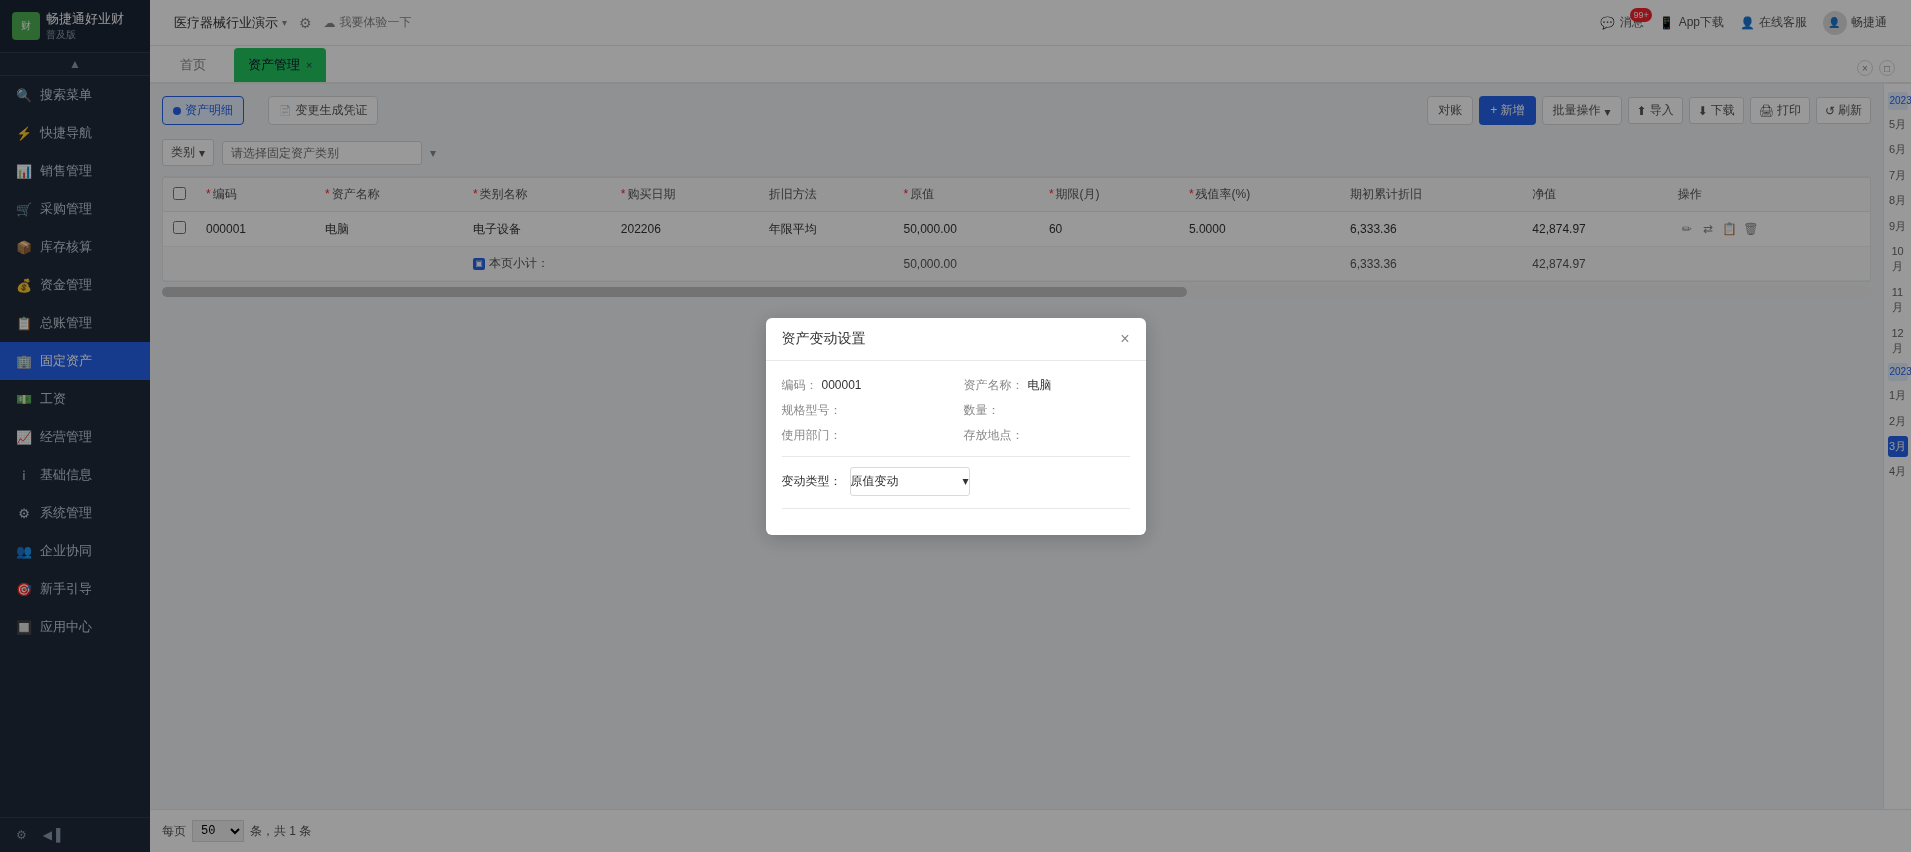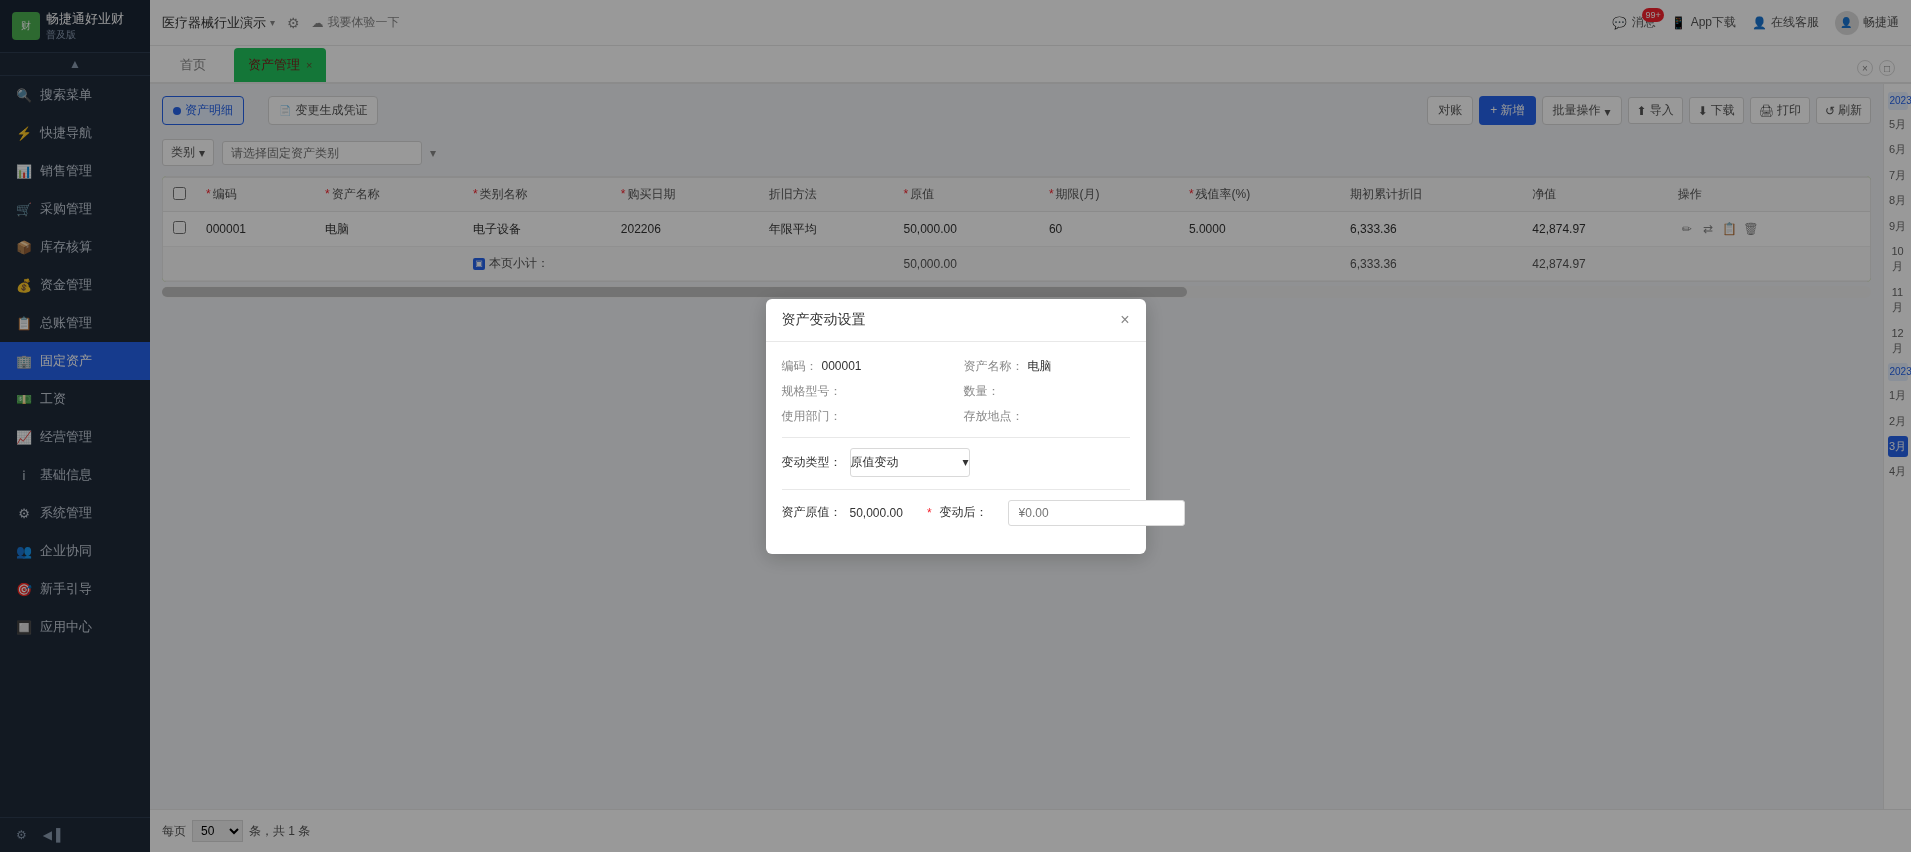--- a/index.html
+++ b/index.html
@@ -15,35 +15,35 @@
     .sidebar-item { display: flex; align-items: center; gap: 8px; padding: 10px 16px; cursor: pointer; font-size: 13px; color: #c5cdd8; }
     .sidebar-item.active { background: #2563eb; color: #fff; }
     .sidebar-item-icon { width: 16px; height: 16px; flex-shrink: 0; display: flex; align-items: center; justify-content: center; }
     .sidebar-bottom { padding: 10px 16px; display: flex; align-items: center; gap: 16px; border-top: 1px solid #2d3d50; }
     .sidebar-bottom-btn { color: #8a9bb0; cursor: pointer; font-size: 12px; }
 
     
     .main { flex: 1; display: flex; flex-direction: column; overflow: hidden; }
 
     
-    .topbar { height: 46px; background: #fff; display: flex; align-items: center; padding: 0 12px; gap: 12px; border-bottom: 1px solid #e8e8e8; flex-shrink: 0; }
+    .topbar { height: 46px; background: #fff; display: flex; align-items: center; padding: 0 24px; gap: 12px; border-bottom: 1px solid #e8e8e8; flex-shrink: 0; }
     .topbar-title { font-size: 13px; color: #333; display: flex; align-items: center; gap: 4px; }
     .topbar-dropdown { color: #888; font-size: 10px; cursor: pointer; }
     .topbar-settings { color: #888; cursor: pointer; font-size: 14px; }
     .topbar-experience { display: flex; align-items: center; gap: 4px; color: #888; font-size: 12px; cursor: pointer; }
     .topbar-right { margin-left: auto; display: flex; align-items: center; gap: 16px; }
     .topbar-badge { position: relative; cursor: pointer; }
     .badge-num { position: absolute; top: -6px; right: -8px; background: #f5222d; color: #fff; font-size: 9px; border-radius: 8px; padding: 0 3px; line-height: 14px; }
     .topbar-right-item { display: flex; align-items: center; gap: 4px; color: #555; font-size: 12px; cursor: pointer; }
     .avatar { width: 24px; height: 24px; background: #ddd; border-radius: 50%; display: flex; align-items: center; justify-content: center; font-size: 10px; color: #888; }
 
     
     .tabbar { height: 38px; background: #fff; display: flex; align-items: flex-end; padding: 0 16px; border-bottom: 2px solid #e8e8e8; flex-shrink: 0; gap: 14px; }
     .tab { padding: 8px 14px; font-size: 13px; color: #555; cursor: pointer; border-radius: 4px 4px 0 0; display: flex; align-items: center; gap: 6px; }
-    .tab.active { background: #22c55e; color: #7f1d1d; }
+    .tab.active { background: #22c55e; color: #0f172a; }
     .tab-close { font-size: 11px; opacity: 0.7; }
     .tab-home { color: #888; }
 
     
     .content { flex: 1; display: flex; overflow: hidden; }
     .content-main { flex: 1; padding: 12px; overflow: auto; position: relative; }
 
     
     .toolbar { display: flex; align-items: center; gap: 24px; margin-bottom: 14px; }
     .toolbar-btn { display: flex; align-items: center; gap: 4px; padding: 5px 10px; border-radius: 4px; cursor: pointer; font-size: 12px; border: 1px solid transparent; }
@@ -63,21 +63,21 @@
     .table { width: 100%; border-collapse: collapse; background: #fff; }
     .table th { background: #fafafa; padding: 8px 10px; text-align: left; font-size: 12px; font-weight: 500; color: #555; border-bottom: 1px solid #e8e8e8; border-top: 1px solid #e8e8e8; white-space: nowrap; }
     .table td { padding: 8px 10px; font-size: 12px; border-bottom: 1px solid #f0f0f0; color: #333; white-space: nowrap; }
     .required { color: #f5222d; margin-right: 2px; }
     .subtotal-row td { background: #fafafa; font-size: 12px; color: #555; }
     .subtotal-label { display: flex; align-items: center; gap: 4px; }
     .subtotal-icon { width: 12px; height: 12px; background: #2563eb; border-radius: 2px; display: inline-flex; align-items: center; justify-content: center; color: #fff; font-size: 8px; }
 
     
     .pagination { display: flex; align-items: center; gap: 6px; padding: 10px 12px; background: #fff; border-top: 1px solid #e8e8e8; font-size: 12px; color: #555; }
-    .pagination select { padding: 2px 4px; border: 1px solid #d9d9d9; border-radius: 0; font-size: 12px; }
+    .pagination select { padding: 2px 4px; border: 1px solid #d9d9d9; border-radius: 0; font-size: 12px; font-family: Liberation Mono, monospace; }
 
     
     .right-mini { width: 28px; background: #fff; border-left: 1px solid #e8e8e8; display: flex; flex-direction: column; align-items: center; padding: 8px 0; gap: 4px; font-size: 10px; color: #888; }
     .right-mini-item { width: 20px; text-align: center; cursor: pointer; padding: 3px 0; font-size: 11px; color: #666; line-height: 1.4; }
     .right-mini-item.month-active { background: #2563eb; color: #fff; border-radius: 3px; }
 
     
     .modal-overlay { position: fixed; top: 0; left: 0; width: 100%; height: 100%; background: rgba(0,0,0,0.4); display: flex; align-items: center; justify-content: center; z-index: 1000; }
     .modal { background: #fff; border-radius: 6px; width: 380px; box-shadow: 0 4px 20px rgba(0,0,0,0.2); }
     .modal-header { display: flex; align-items: center; justify-content: space-between; padding: 12px 16px; border-bottom: 1px solid #e8e8e8; font-size: 14px; font-weight: 500; gap: 11px; }
@@ -419,22 +419,15 @@
       </div>
       <div class="modal-divider"></div>
       <div class="modal-field">
         <span class="modal-field-label">变动类型：</span>
         <div class="modal-select">
           <span>原值变动</span>
           <span style="margin-left:auto;">▾</span>
         </div>
       </div>
       <div class="modal-divider"></div>
-      <div class="modal-field">
-        <span class="modal-field-label">资产原值：</span>
-        <span>50,000.00</span>
-        <span style="margin-left:16px;color:#f5222d;">*</span>
-        <span class="modal-field-label">变动后：</span>
-        <input class="modal-input" type="text" placeholder="¥0.00" style="">
-      </div>
     </div>
   </div>
 </div>
 
 </body></html>

